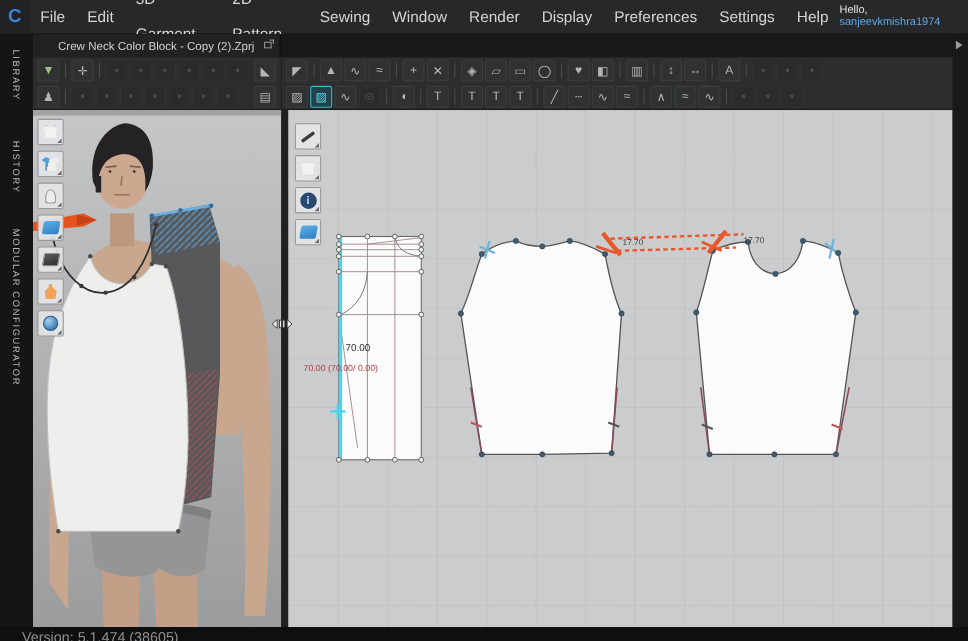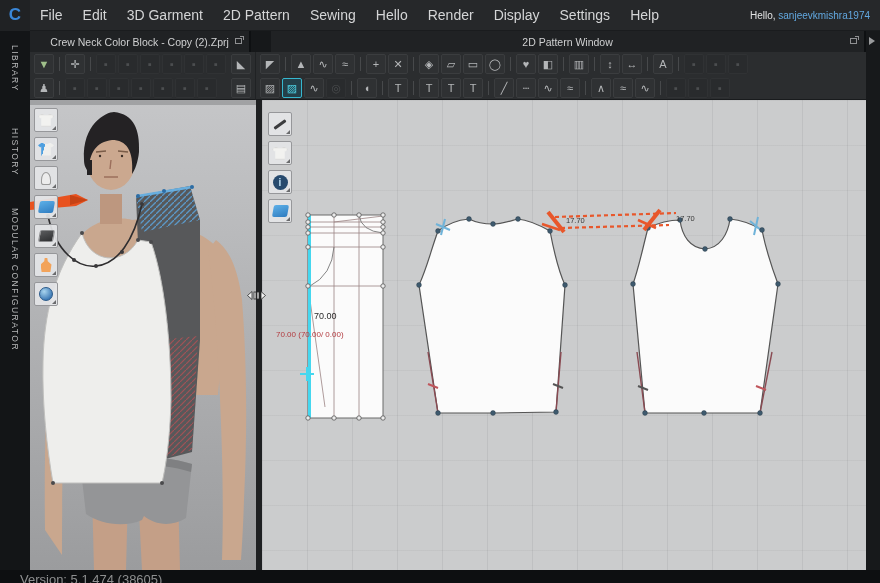--- a/index.html
+++ b/index.html
@@ -78,41 +78,38 @@
 
 <div id="stage">
 
   <div id="menubar">
     <div id="logo">C</div>
     <span class="menu-item">File</span>
     <span class="menu-item">Edit</span>
     <span class="menu-item">3D Garment</span>
     <span class="menu-item">2D Pattern</span>
     <span class="menu-item">Sewing</span>
-    <span class="menu-item">Hello</span>
+    <span class="menu-item">Window</span>
     <span class="menu-item">Render</span>
     <span class="menu-item">Display</span>
+    <span class="menu-item">Preferences</span>
     <span class="menu-item">Settings</span>
     <span class="menu-item">Help</span>
     <span id="greeting"><span>Hello, </span><span class="uname">sanjeevkmishra1974</span></span>
   </div>
 
   <div id="sidebar">
     <span class="side-label" id="sl-0">LIBRARY</span>
     <span class="side-label" id="sl-1">HISTORY</span>
     <span class="side-label" id="sl-2">MODULAR CONFIGURATOR</span>
   </div>
 
   <div id="tabbar">
     <div class="wtab" id="tab-3d">
       <span class="ttl">Crew Neck Color Block - Copy (2).Zprj</span>
-      <span class="popout"></span>
-    </div>
-    <div class="wtab" id="tab-2d">
-      <span class="ttl">2D Pattern Window</span>
       <span class="popout"></span>
     </div>
   </div>
 
   <div id="toolbars">
     <div class="tb-row">
       <div class="tb-group grp-3d" id="tb3d-r1">
           <button class="tb-btn" style="color: rgb(159, 191, 138);">▼</button>
           <div class="tb-sep"></div>
           <button class="tb-btn">✛</button>

